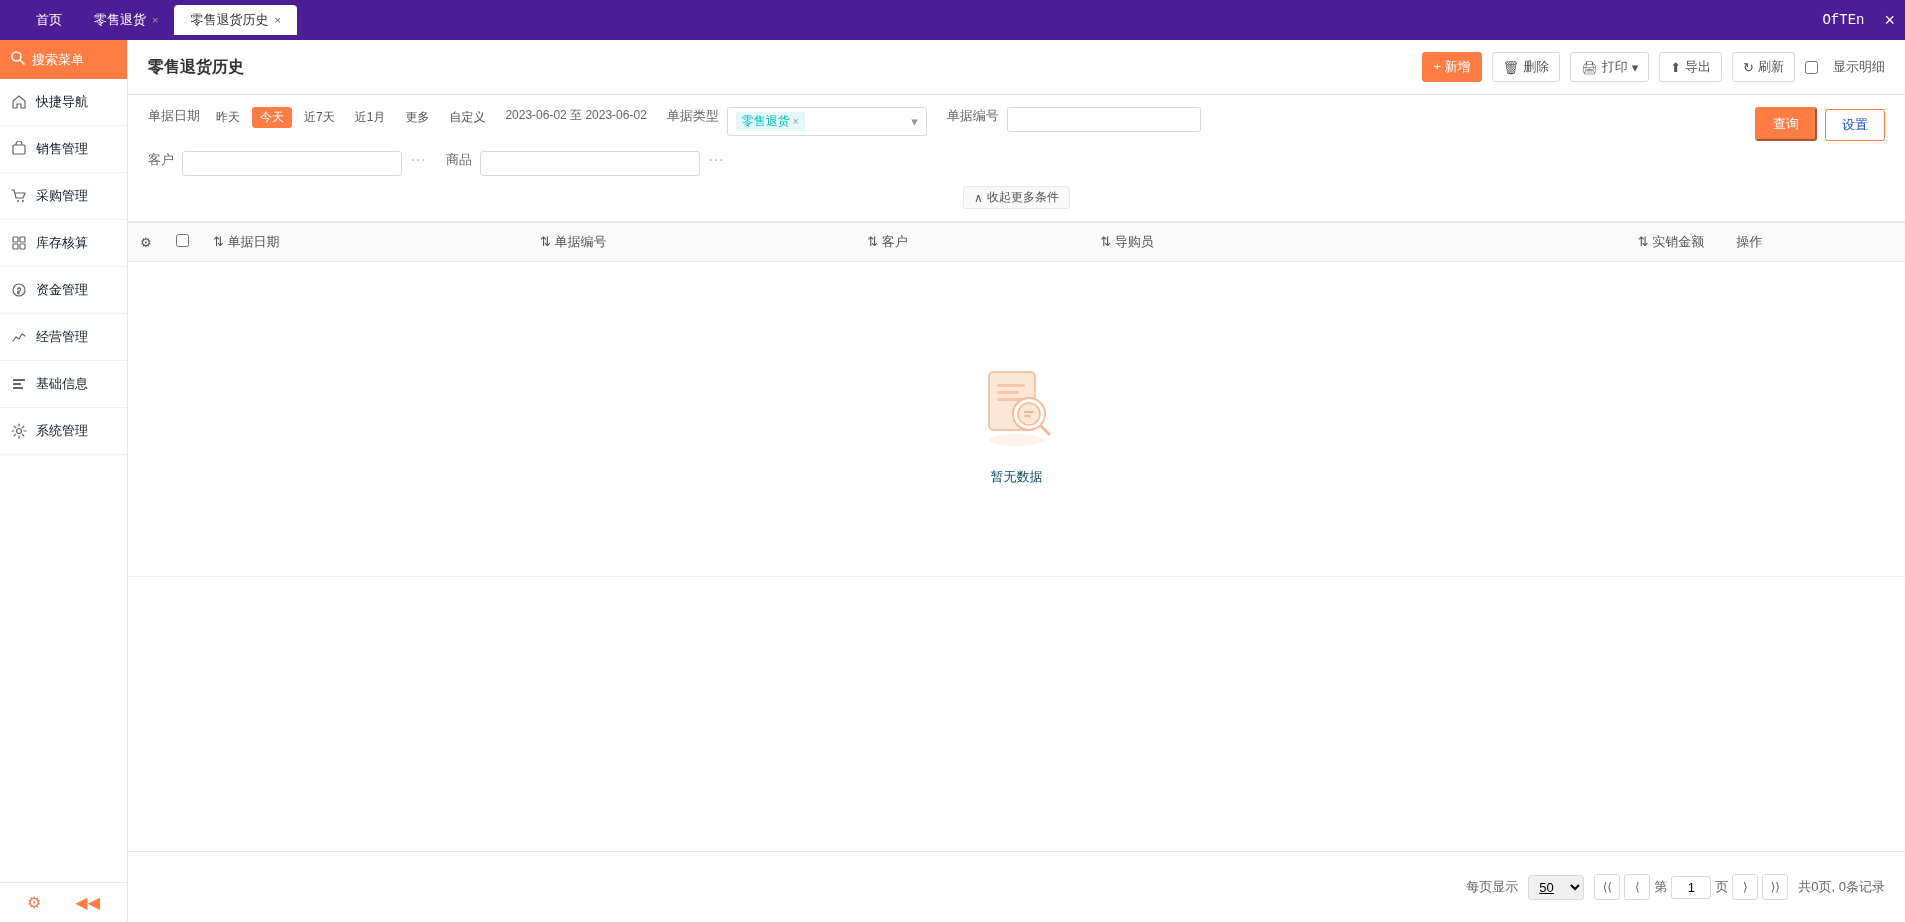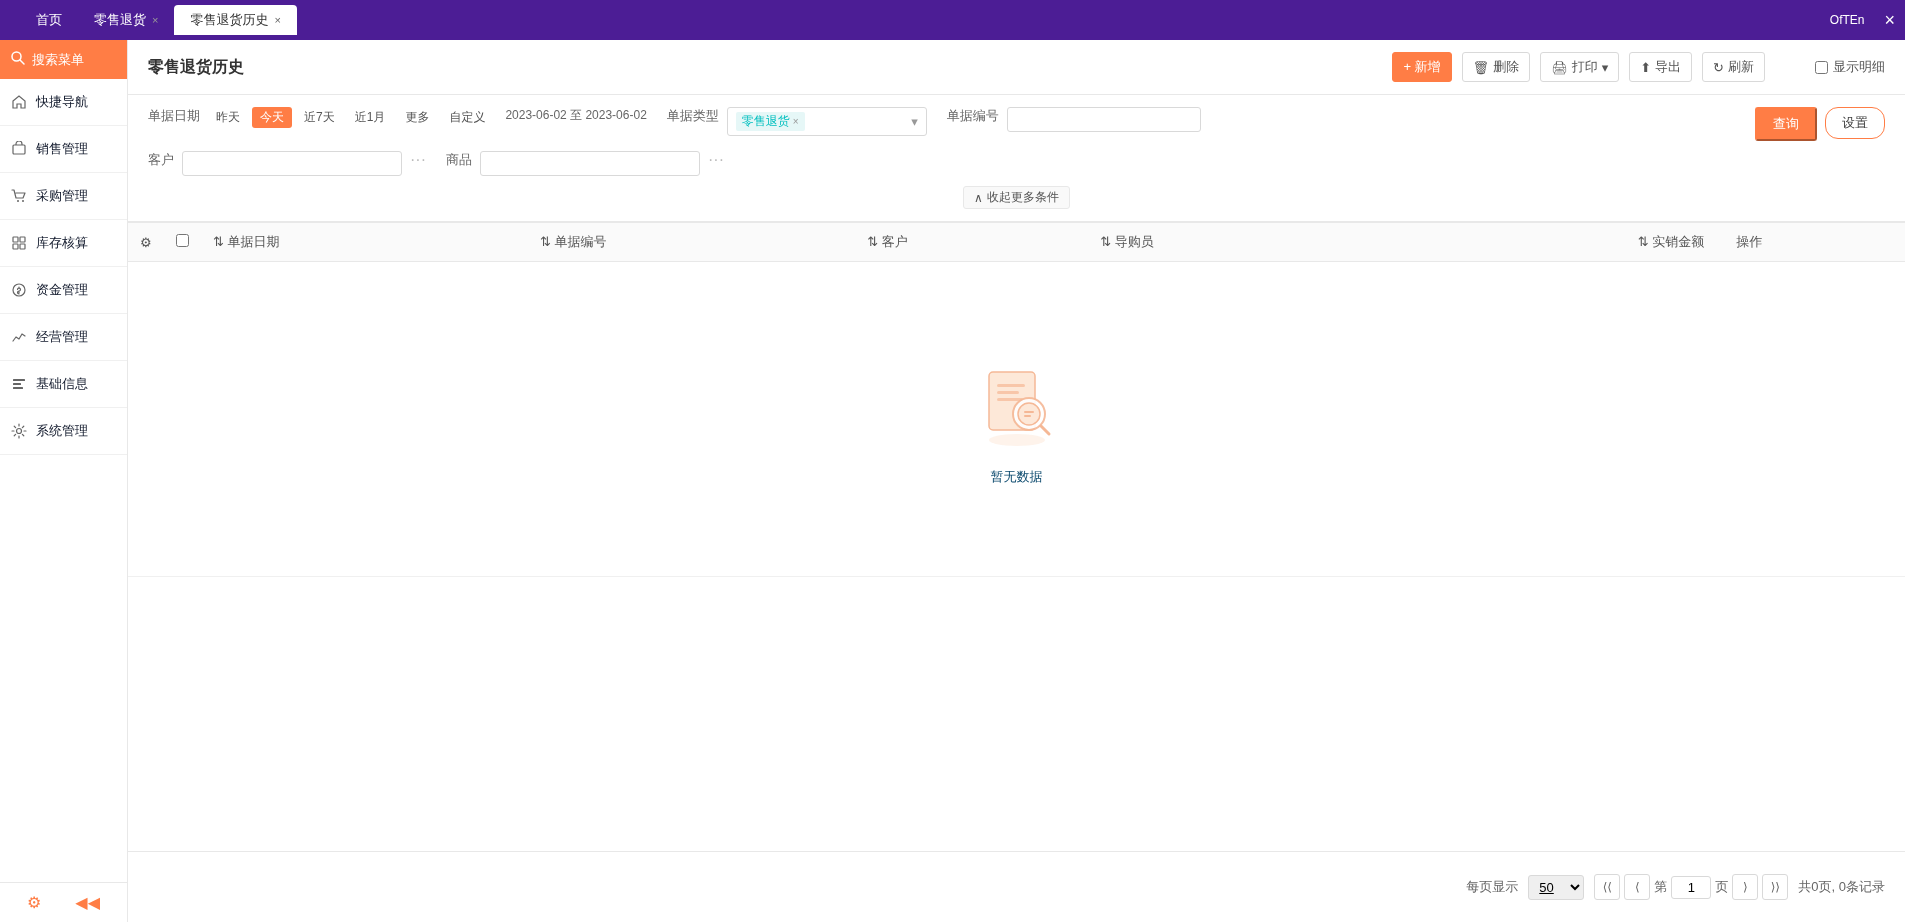--- a/index.html
+++ b/index.html
@@ -30,22 +30,22 @@
     
     .content { flex: 1; display: flex; flex-direction: column; overflow: hidden; background: #f5f5f5; }
 
     
     .page-header { background: #fff; padding: 12px 20px; display: flex; align-items: center; justify-content: space-between; border-bottom: 1px solid #e8e8e8; flex-shrink: 0; }
     .page-title { font-size: 16px; font-weight: bold; color: #333; }
     .header-actions { display: flex; align-items: center; gap: 10px; }
     .header-btn { display: flex; align-items: center; gap: 4px; padding: 5px 10px; border: 1px solid #d9d9d9; border-radius: 3px; background: #fff; cursor: pointer; color: #555; font-size: 13px; }
     .btn-new { background: #ff7d45; color: #fff; border-color: #ff7d45; }
     .btn-query { background: #ff7d45; color: #fff; border-color: #ff7d45; padding: 6px 16px; border-radius: 3px; cursor: pointer; font-size: 13px; }
-    .btn-setting { background: #fff; color: #404040; border: 1px solid #ff7d45; padding: 6px 16px; border-radius: 13px; cursor: pointer; font-size: 13px; }
-    .checkbox-label { display: flex; align-items: center; gap: 5px; font-size: 13px; color: #555; cursor: pointer; margin-left: 40px; }
+    .btn-setting { background: #fff; color: #1d4ed8; border: 1px solid #ff7d45; padding: 6px 16px; border-radius: 3px; cursor: pointer; font-size: 13px; }
+    .checkbox-label { display: flex; align-items: center; gap: 15px; font-size: 13px; color: #555; cursor: pointer; }
     .checkbox-label input { cursor: pointer; }
 
     
     .filter-area { background: #fff; padding: 12px 20px; border-bottom: 1px solid #e8e8e8; flex-shrink: 0; }
     .filter-row { display: flex; align-items: flex-start; gap: 20px; margin-bottom: 10px; flex-wrap: wrap; }
     .filter-item { display: flex; align-items: flex-start; gap: 8px; }
     .filter-label { color: #666; font-size: 13px; white-space: nowrap; }
     .filter-date-btns { display: flex; align-items: center; gap: 4px; }
     .date-btn { padding: 2px 8px; font-size: 12px; color: #555; cursor: pointer; border-radius: 3px; }
     .date-btn.active { background: #ff7d45; color: #fff; border-radius: 3px; }
@@ -94,21 +94,21 @@
     <div class="top-tab">
       <span>零售退货</span>
       <span class="close-btn">×</span>
     </div>
     <div class="top-tab active">
       <span>零售退货历史</span>
       <span class="close-btn">×</span>
     </div>
   </div>
   <div class="top-bar-right">
-    <span style="font-size:12px;">OfTEn</span>
+    <span style="font-size:14px;font-family:Liberation Mono, monospace;">OfTEn</span>
     <span class="top-bar-close">×</span>
   </div>
 </div>
 
 <div class="main-layout">
 
   <div class="sidebar">
     <div class="sidebar-search">
       <span>
         <svg class="icon-svg" viewBox="0 0 16 16" fill="none">
@@ -257,21 +257,21 @@
             </span>
             <span class="chevron">▾</span>
           </div>
         </div>
 
         <div class="filter-item">
           <span class="filter-label">单据编号</span>
           <input class="filter-input" type="text" style="min-width: 160px;">
         </div>
 
-        <div style="margin-left:auto; display:flex; gap:8px; align-items:flex-start;">
+        <div style="margin-left:auto; display:flex; gap:8px; align-items:flex-end;">
           <button class="btn-query">查询</button>
           <button class="btn-setting">设置</button>
         </div>
       </div>
 
       <div class="filter-row">
 
         <div class="filter-item">
           <span class="filter-label">客户</span>
           <input class="filter-input" type="text" style="min-width: 220px;">

